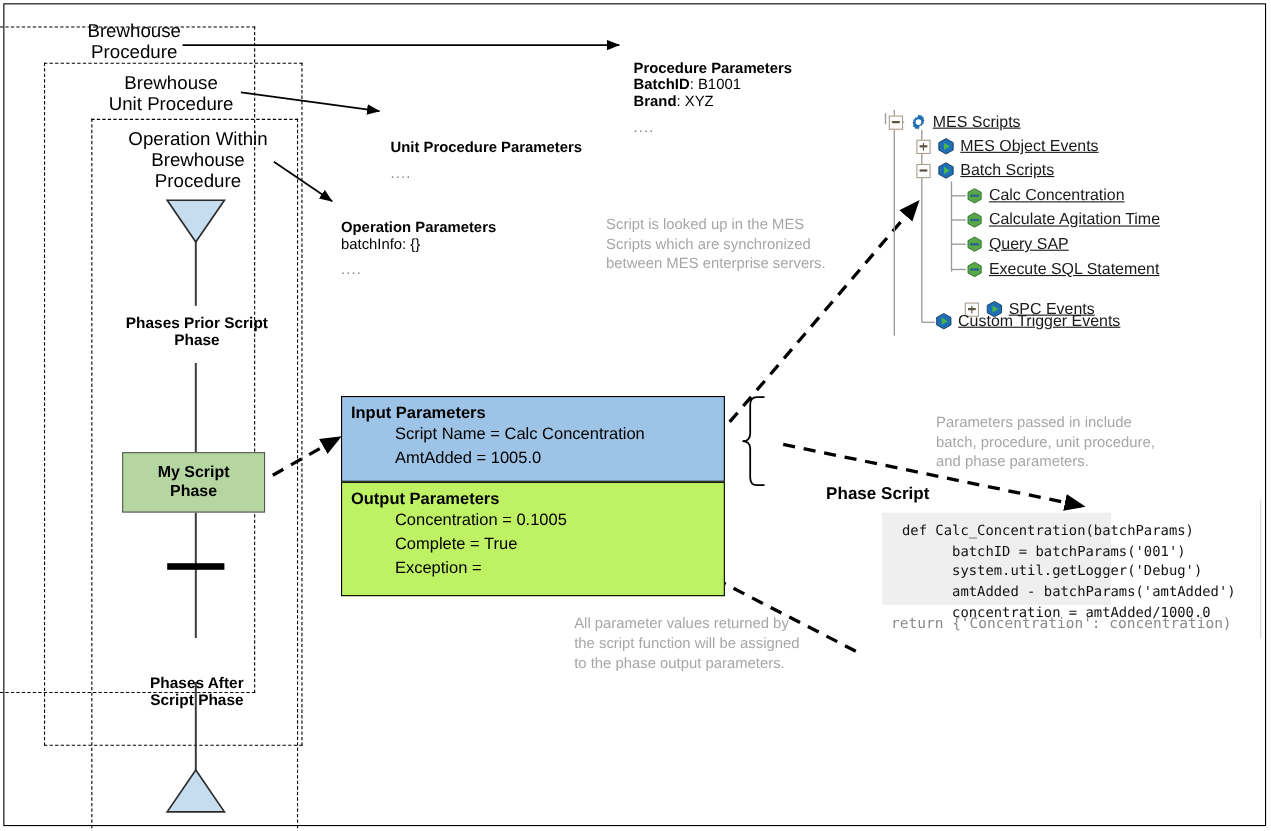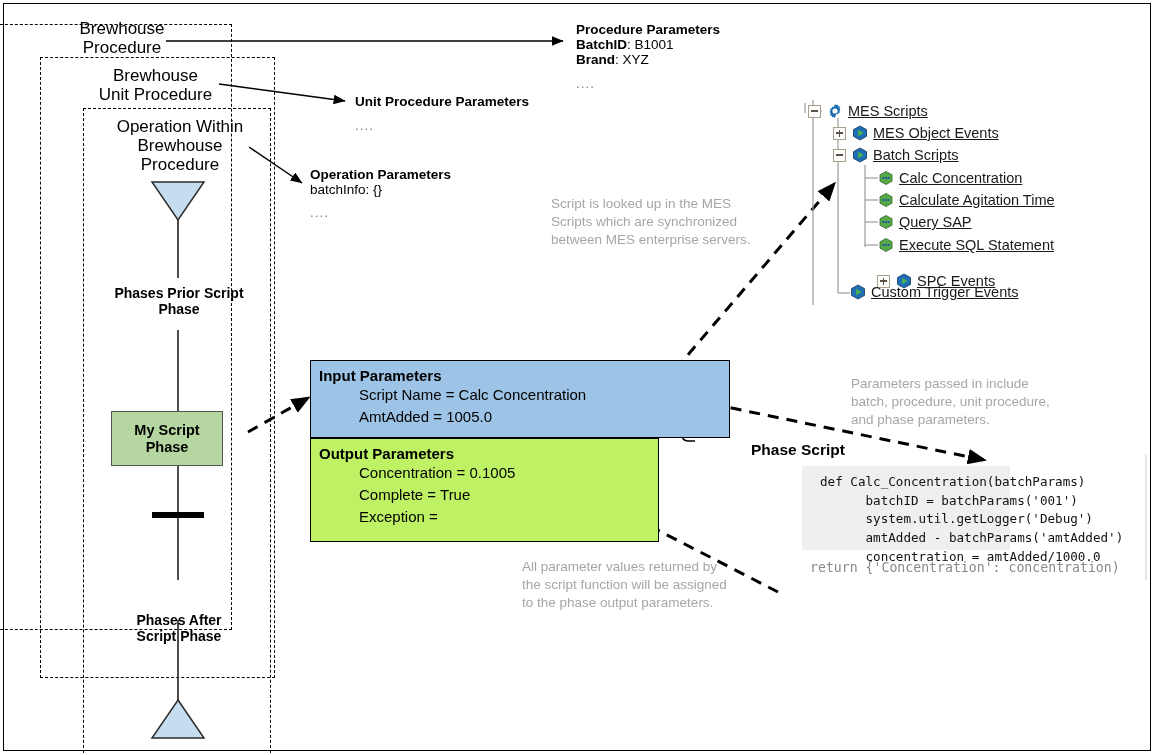--- a/index.html
+++ b/index.html
@@ -6,21 +6,21 @@
   body{font-family:"Liberation Sans",sans-serif;}
   #root{position:relative;width:1155px;height:755px;background:#fff;overflow:hidden;}
   #outer-frame{position:absolute;left:3px;top:3px;width:1148px;height:748px;border:1.5px solid #000;box-sizing:border-box;}
   .dash{position:absolute;border:1.6px dashed #000;box-sizing:border-box;background:transparent;}
   .lbl{position:absolute;text-align:center;line-height:1.12;color:#000;}
   .lbl-plain{font-size:17px;font-weight:400;}
   .lbl-bold{font-size:14px;font-weight:bold;}
   .ann{position:absolute;color:#a6a6a6;font-size:13.5px;line-height:1.32;}
   .blk{position:absolute;color:#000;}
   .blk b{font-weight:bold;}
-  .hdr{font-weight:bold;font-size:13.5px;}
+  .hdr{font-weight:bold;font-size:13.5px;margin-top:32px;}
   .sub{font-size:13.5px;}
   .dots{font-size:13.5px;color:#808080;letter-spacing:1px;}
   svg{position:absolute;left:0;top:0;overflow:visible;}
   .ioBox{position:absolute;box-sizing:border-box;border:1.6px solid #000;}
   .ioTitle{font-weight:bold;font-size:15px;padding:6px 0 0 8px;color:#000;}
   .ioLine{font-size:15px;padding-left:48px;line-height:1.45;color:#000;}
   .phaseBox{position:absolute;box-sizing:border-box;border:1.6px solid #555;background:#b5d6a0;
             display:flex;align-items:center;justify-content:center;text-align:center;
             font-weight:bold;font-size:14.5px;line-height:1.15;color:#000;}
   .treeRow{position:absolute;display:flex;align-items:center;height:22px;font-size:14.5px;color:#1a1a1a;text-decoration:underline;}
@@ -108,21 +108,21 @@
     <line x1="805" y1="103" x2="805" y2="113" stroke="#9a9a9a" stroke-width="1.2"></line>
 
     <line x1="1146" y1="455" x2="1146" y2="580" stroke="#d8d8d8" stroke-width="1.2"></line>
   </svg>
 
   <div class="lbl lbl-bold" style="left:88px;top:286px;width:182px;">
     <div>Phases Prior Script</div>
     <div>Phase</div>
   </div>
 
-  <div class="phaseBox" style="left:111px;top:411px;width:112px;height:55px;">
+  <div class="phaseBox" style="left:111px;top:411px;width:130px;height:55px;">
     <div>
       <div>My Script</div>
       <div>Phase</div>
     </div>
   </div>
 
   <div class="lbl lbl-bold" style="left:103px;top:613px;width:152px;">
     <div>Phases After</div>
     <div>Script Phase</div>
   </div>
@@ -160,21 +160,21 @@
     <div>batch, procedure, unit procedure,</div>
     <div>and phase parameters.</div>
   </div>
 
   <div class="ann" style="left:522px;top:558px;width:250px;">
     <div>All parameter values returned by</div>
     <div>the script function will be assigned</div>
     <div>to the phase output parameters.</div>
   </div>
 
-  <div class="ioBox" style="left:310px;top:360px;width:420px;height:78px;background:#9dc3e6;">
+  <div class="ioBox" style="left:310px;top:360px;width:349px;height:78px;background:#9dc3e6;">
     <div class="ioTitle">Input Parameters</div>
     <div class="ioLine">Script Name = Calc Concentration</div>
     <div class="ioLine">AmtAdded = 1005.0</div>
   </div>
 
   <div class="ioBox" style="left:310px;top:438px;width:349px;height:104px;background:#bef264;">
     <div class="ioTitle">Output Parameters</div>
     <div class="ioLine">Concentration = 0.1005</div>
     <div class="ioLine">Complete = True</div>
     <div class="ioLine">Exception =</div>

